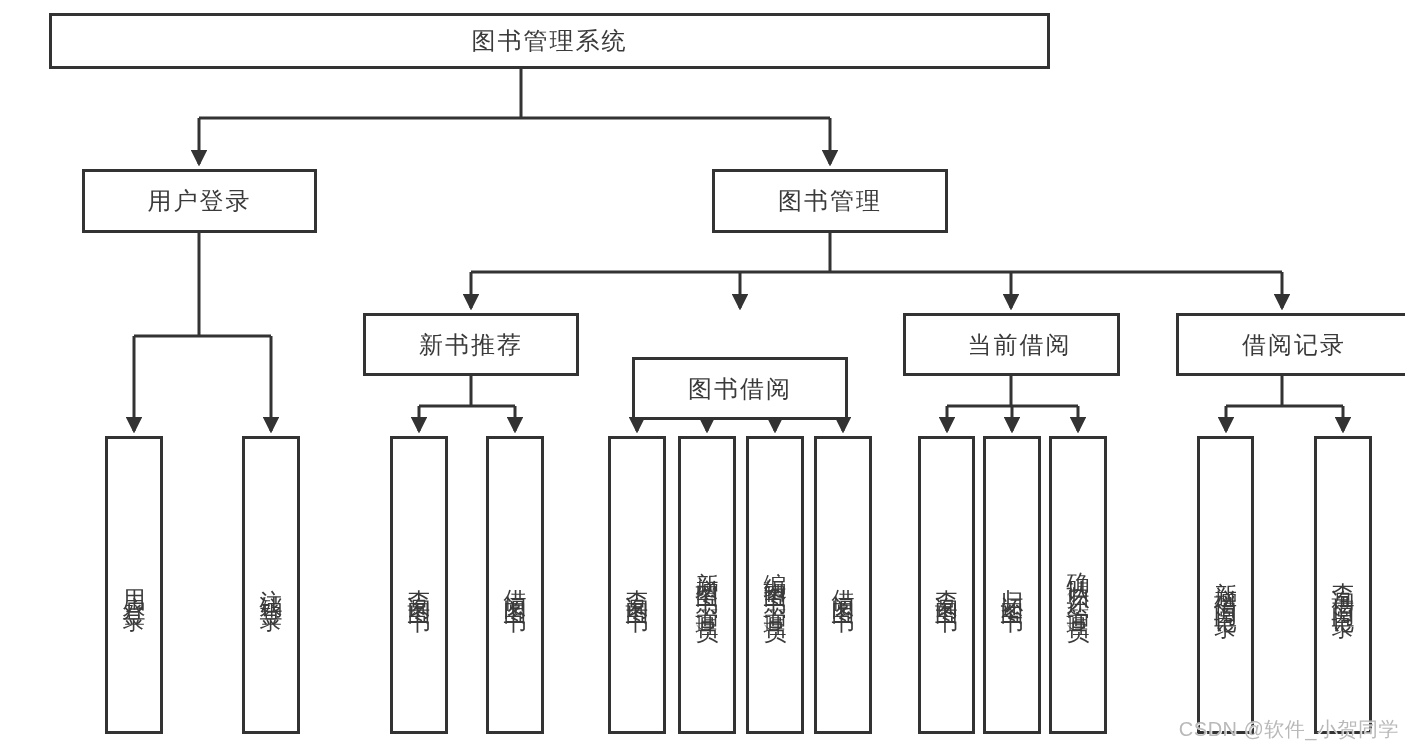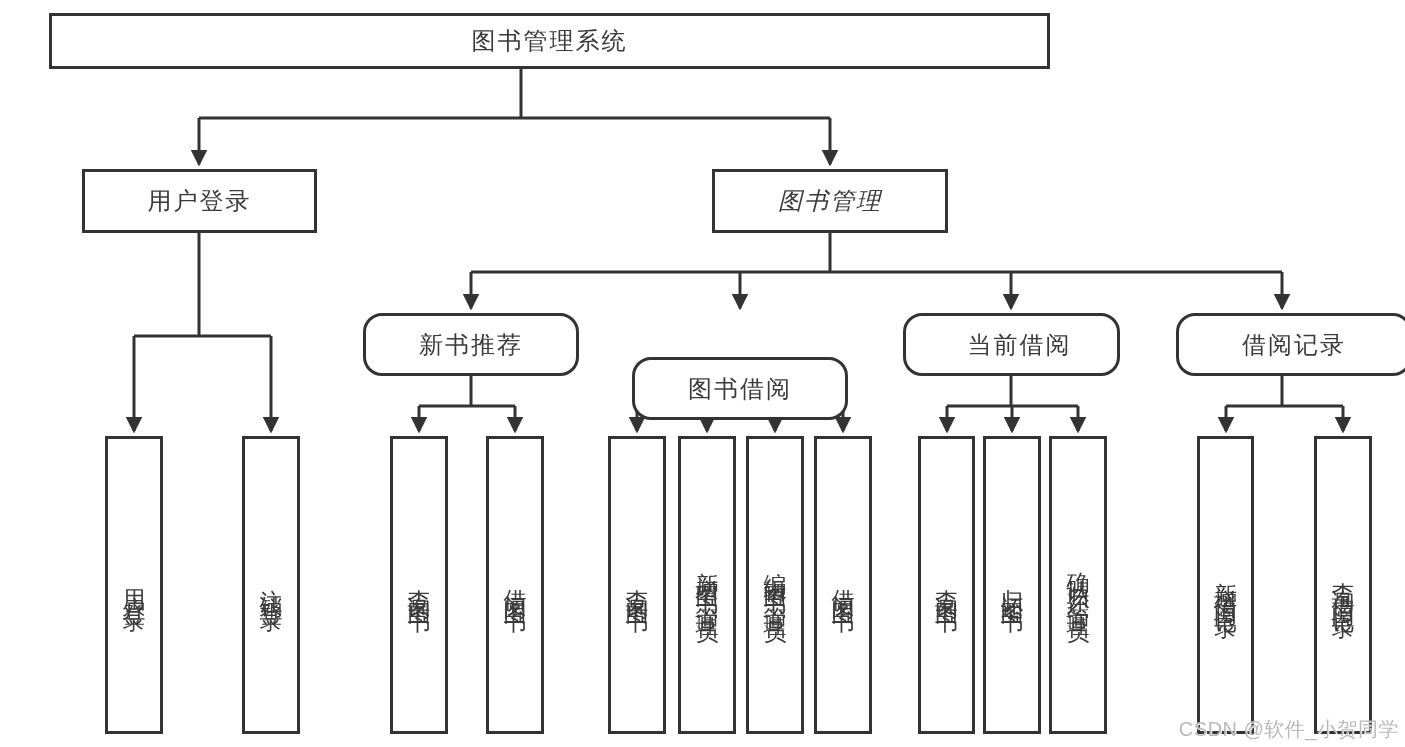--- a/index.html
+++ b/index.html
@@ -43,22 +43,22 @@
   }
   .leaf .vlabel {
     writing-mode: vertical-rl;
     text-orientation: mixed;
     font-size: 23px;
     letter-spacing: 7px;
     line-height: 1;
   }
   .root-node   { left: 21px;  top: 13px;  width: 1001px; height: 56px; margin-left: 28px; }
   .l2-a        { left: 82px;  top: 169px; width: 235px;  height: 64px; }
-  .l2-b        { left: 712px; top: 169px; width: 236px;  height: 64px; font-style: italic; }
-  .l3          { top: 313px; height: 63px; border-radius: 19px; }
+  .l2-b        { left: 712px; top: 169px; width: 236px;  height: 64px; }
+  .l3          { top: 313px; height: 63px; }
   .l3-a { left: 363px;  width: 216px; }
   .l3-b { left: 632px;  width: 216px; margin-top: 44px; }
   .l3-c { left: 903px;  width: 217px; padding-left: 16px; }
   .l3-d { left: 1176px; width: 236px; }
   .leaf        { top: 436px; height: 298px; width: 58px; }
   .lf-1  { left: 105px;  }
   .lf-2  { left: 242px;  }
   .lf-3  { left: 390px;  }
   .lf-4  { left: 486px;  }
   .lf-5  { left: 608px;  }

